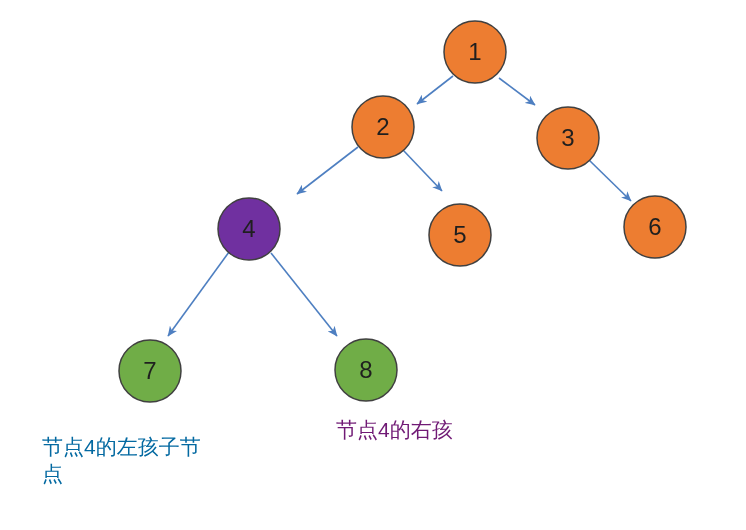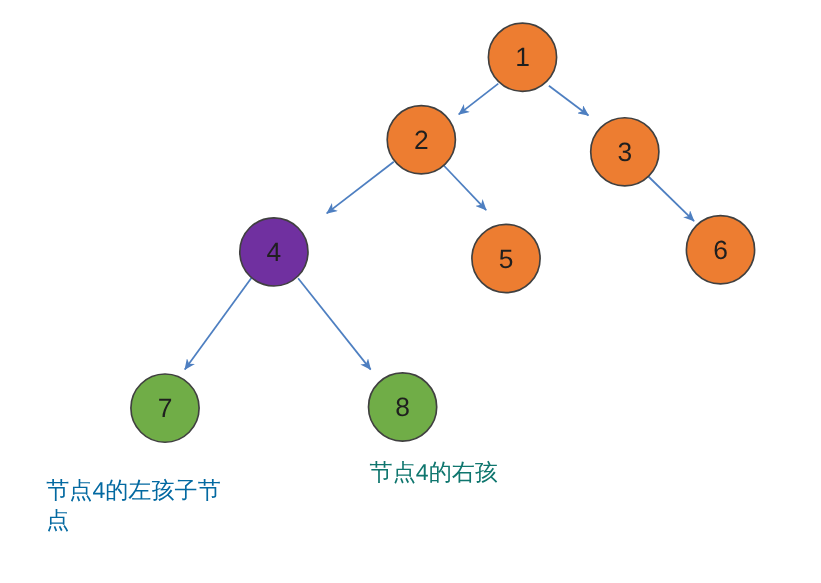--- a/index.html
+++ b/index.html
@@ -86,17 +86,17 @@
           <circle cx="366" cy="370" r="31" fill="#70ad47" stroke="#404040" stroke-width="1.5"></circle>
           <text x="366" y="370" text-anchor="middle" dy="0.35em" fill="#1f1f1f" class="node-label">8</text>
         </g>
       </g>
   </svg>
   <div id="annotation-layer">
       <div class="annotation" style="left: 42px; top: 433px; color: #0369a1;">
         <span>节点4的左孩子节</span>
         <span>点</span>
       </div>
-      <div class="annotation" style="left: 336px; top: 416px; color: #0f766e;">
+      <div class="annotation" style="left: 336px; top: 416px; color: #701a75;">
         <span>节点4的右孩</span>
       </div>
     </div>
 </div>
 
 </body></html>

